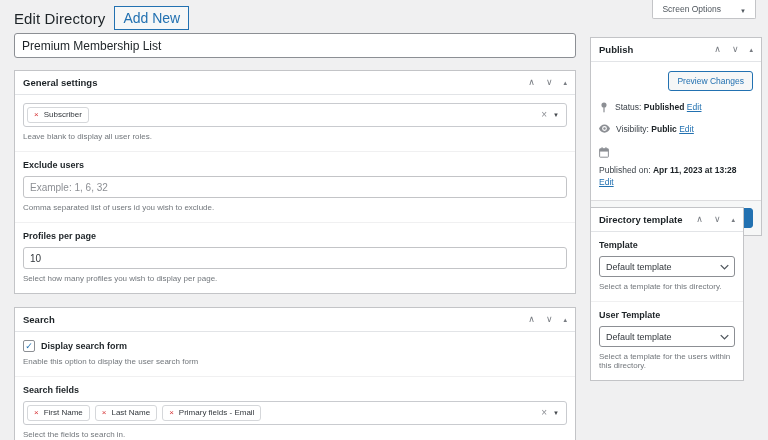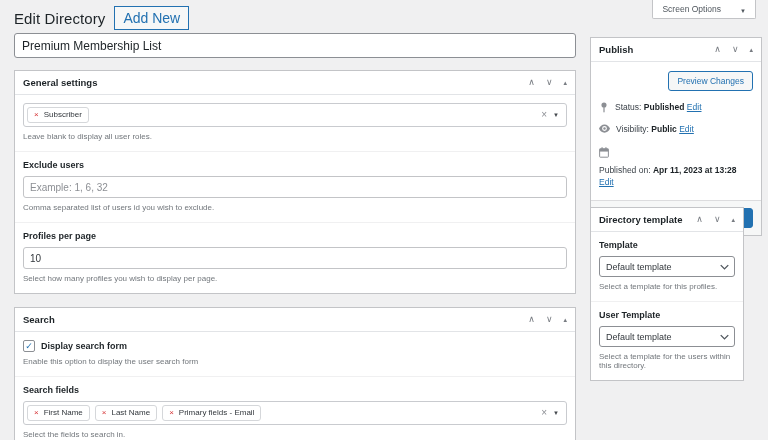--- a/index.html
+++ b/index.html
@@ -264,21 +264,21 @@
   </div>
 
   <div class="section">
     <div class="field-label">Template</div>
     <div class="wp-select">
       <span>Default template</span>
       <svg width="9" height="6" viewBox="0 0 12 8" fill="none" stroke="#50575e" stroke-width="1.8">
           <path d="M1 1.5 6 6.5 11 1.5"></path>
         </svg>
     </div>
-    <div class="help">Select a template for this profiles.</div>
+    <div class="help">Select a template for this directory.</div>
   </div>
 
   <div class="section">
     <div class="field-label">User Template</div>
     <div class="wp-select">
       <span>Default template</span>
       <svg width="9" height="6" viewBox="0 0 12 8" fill="none" stroke="#50575e" stroke-width="1.8">
           <path d="M1 1.5 6 6.5 11 1.5"></path>
         </svg>
     </div>

